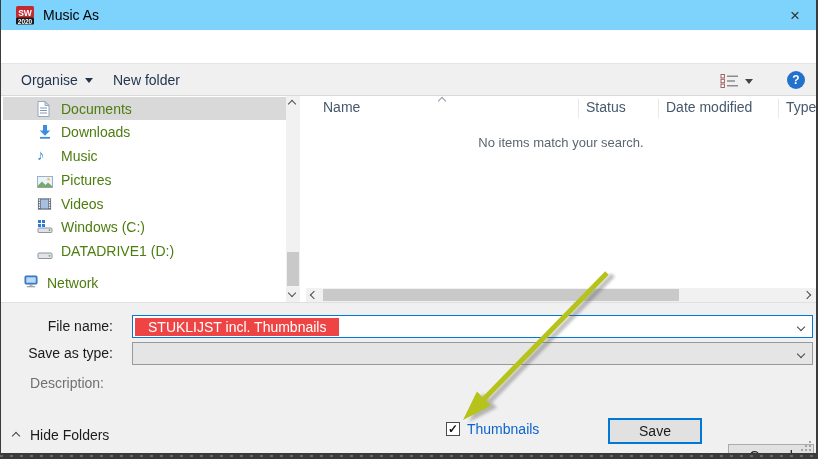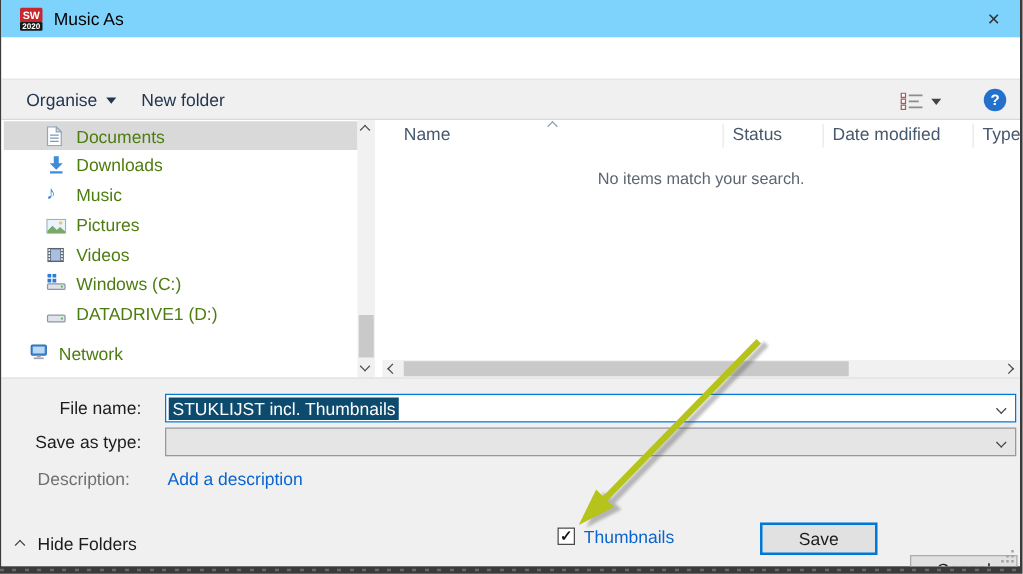--- a/index.html
+++ b/index.html
@@ -62,21 +62,21 @@
   .col-sep{position:absolute;top:99px;width:1px;height:19px;background:#e8e8e8}
   .sort-ind{position:absolute;left:438px;top:98px;color:#8f9aa6}
   .empty-msg{position:absolute;left:305px;top:135px;width:510px;text-align:center;font-size:13px;color:#5c6670}
 
   
   .formbg{position:absolute;left:0;top:302px;width:815px;height:151px;background:#f0f0f0;border-top:1px solid #e0e0e0}
   .flabel{position:absolute;left:20px;width:92px;text-align:right;font-size:14px;color:#1b1b1b}
   .combo{position:absolute;left:131px;width:681px;height:23px;background:#fff}
   .combo .cchev{position:absolute;right:8px;top:8px;color:#444}
   .combo-filename{top:315px;border:1px solid #0078d7}
-  .sel-text{position:absolute;left:2px;top:2px;background:#0c4a6e;color:#fff;font-size:14px;padding:1px 3px;white-space:nowrap}
+  .sel-text{position:absolute;left:2px;top:2px;background:#ef4444;color:#fff;font-size:14px;padding:1px 13px;white-space:nowrap}
   .combo-type{top:342px;background:#e5e5e5;border:1px solid #999}
   .combo-type .val{position:absolute;left:8px;top:3px;font-size:14px;color:#1b1b1b}
   .desc-label{position:absolute;left:20px;width:92px;top:375px;text-align:center;font-size:14px;color:#707070}
   .desc-link{position:absolute;left:133px;top:375px;font-size:14px;color:#0a64cf;cursor:pointer}
 
   
   .hide-folders{position:absolute;left:12px;top:427px;cursor:pointer;font-size:14px;color:#1b1b1b}
   .hide-folders .chev{color:#444;margin-right:11px;vertical-align:1px}
   .cb{position:absolute;left:445px;top:422px;width:14px;height:14px;background:#fff;border:1px solid #4a4a4a;text-align:center;line-height:13px;font-size:12px;font-weight:bold;color:#111;cursor:pointer}
   .cb-label{position:absolute;left:466px;top:421px;font-size:14px;color:#0a64cf;cursor:pointer}
@@ -283,21 +283,20 @@
   <span class="flabel" style="top:318px">File name:</span>
   <div class="combo combo-filename">
     <span class="sel-text">STUKLIJST incl. Thumbnails</span>
     <span class="chev down cchev"></span>
   </div>
   <span class="flabel" style="top:345px">Save as type:</span>
   <div class="combo combo-type">
     <span class="chev down cchev"></span>
   </div>
   <span class="desc-label">Description:</span>
-  <span class="desc-link">Add a description</span>
 
   <span class="hide-folders"><span class="chev up"></span><span>Hide Folders</span></span>
   <span class="cb">✓</span>
   <span class="cb-label">Thumbnails</span>
   <div class="btn btn-save">Save</div>
   <div class="btn btn-cancel">Cancel</div>
   <span class="grip">
     <svg width="12" height="12" viewBox="0 0 12 12">
       <g fill="#a3a3a3">
         <rect x="9" y="1" width="2" height="2"></rect>

